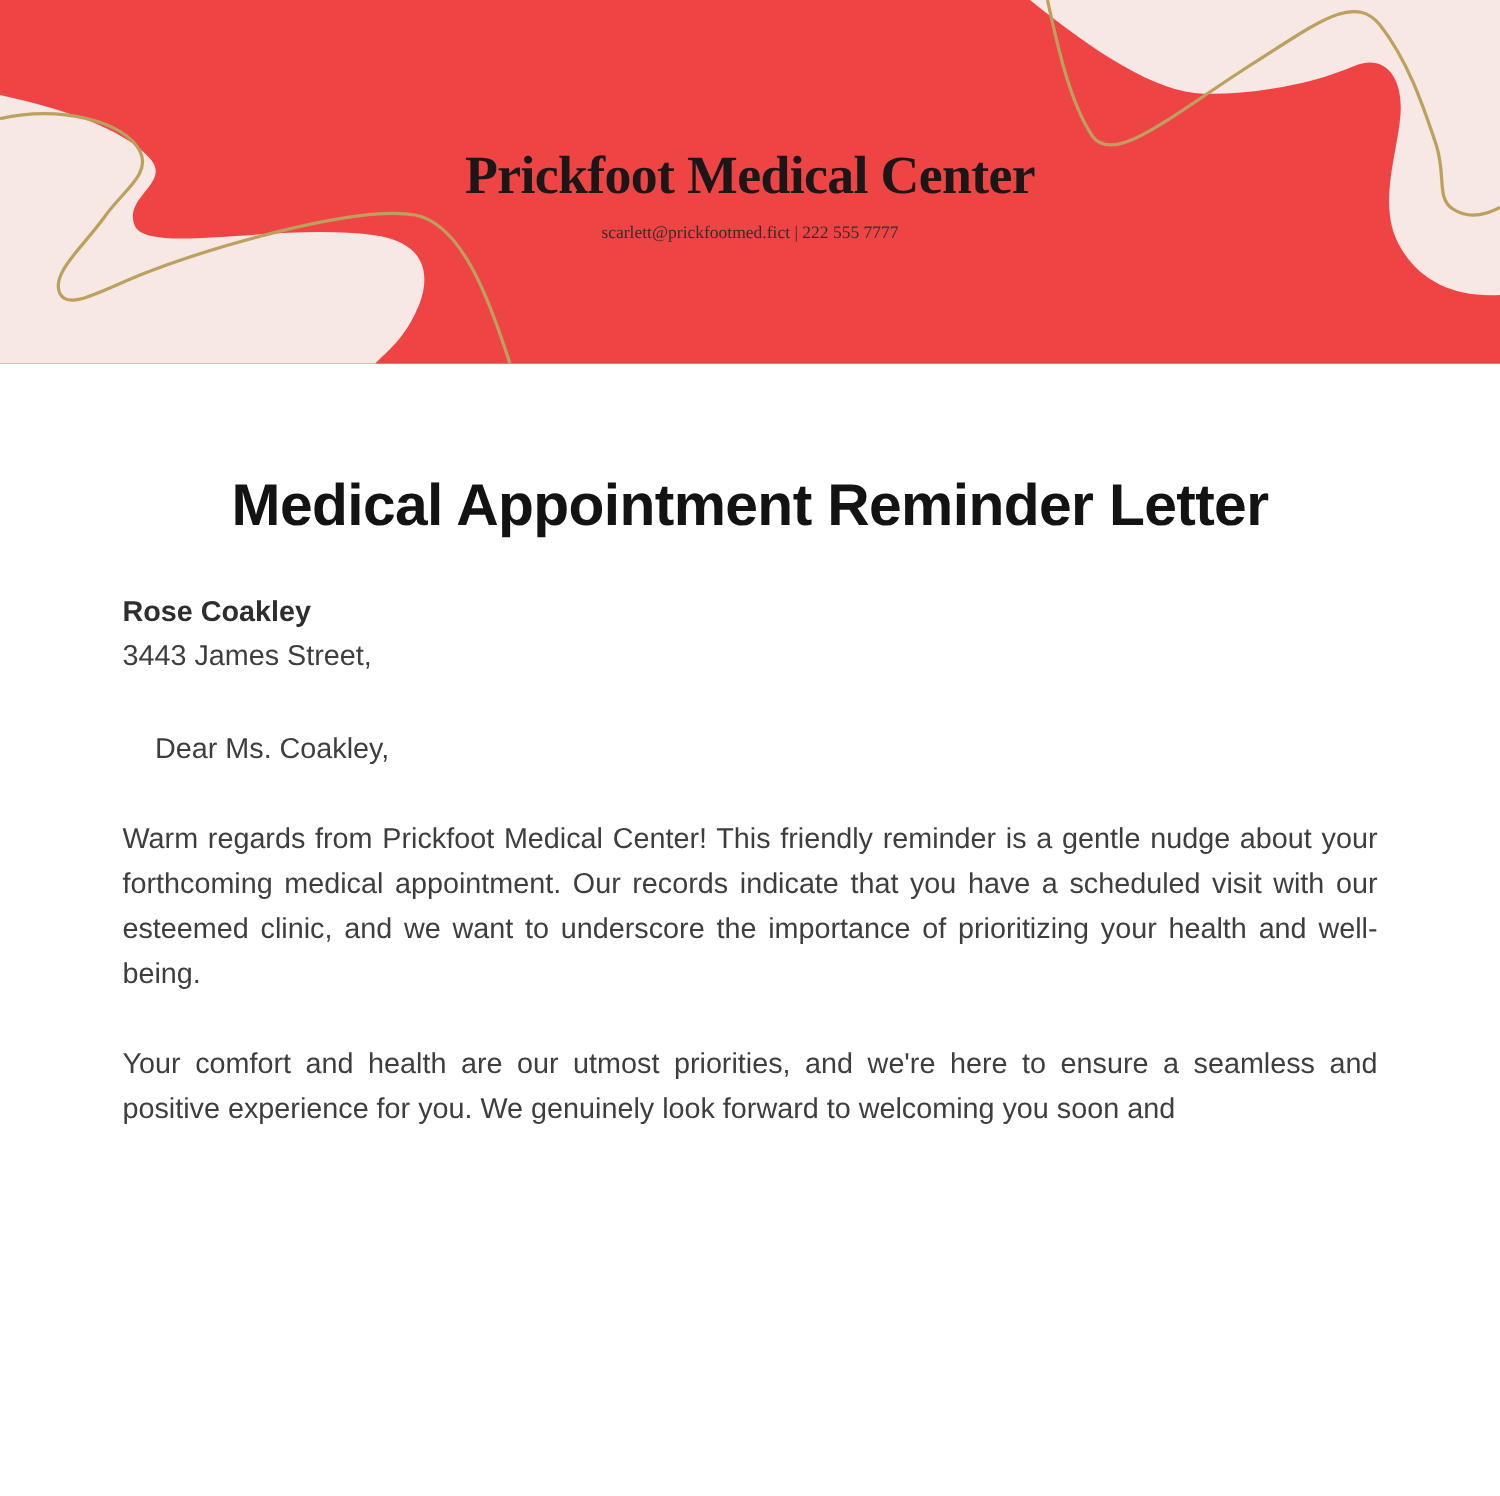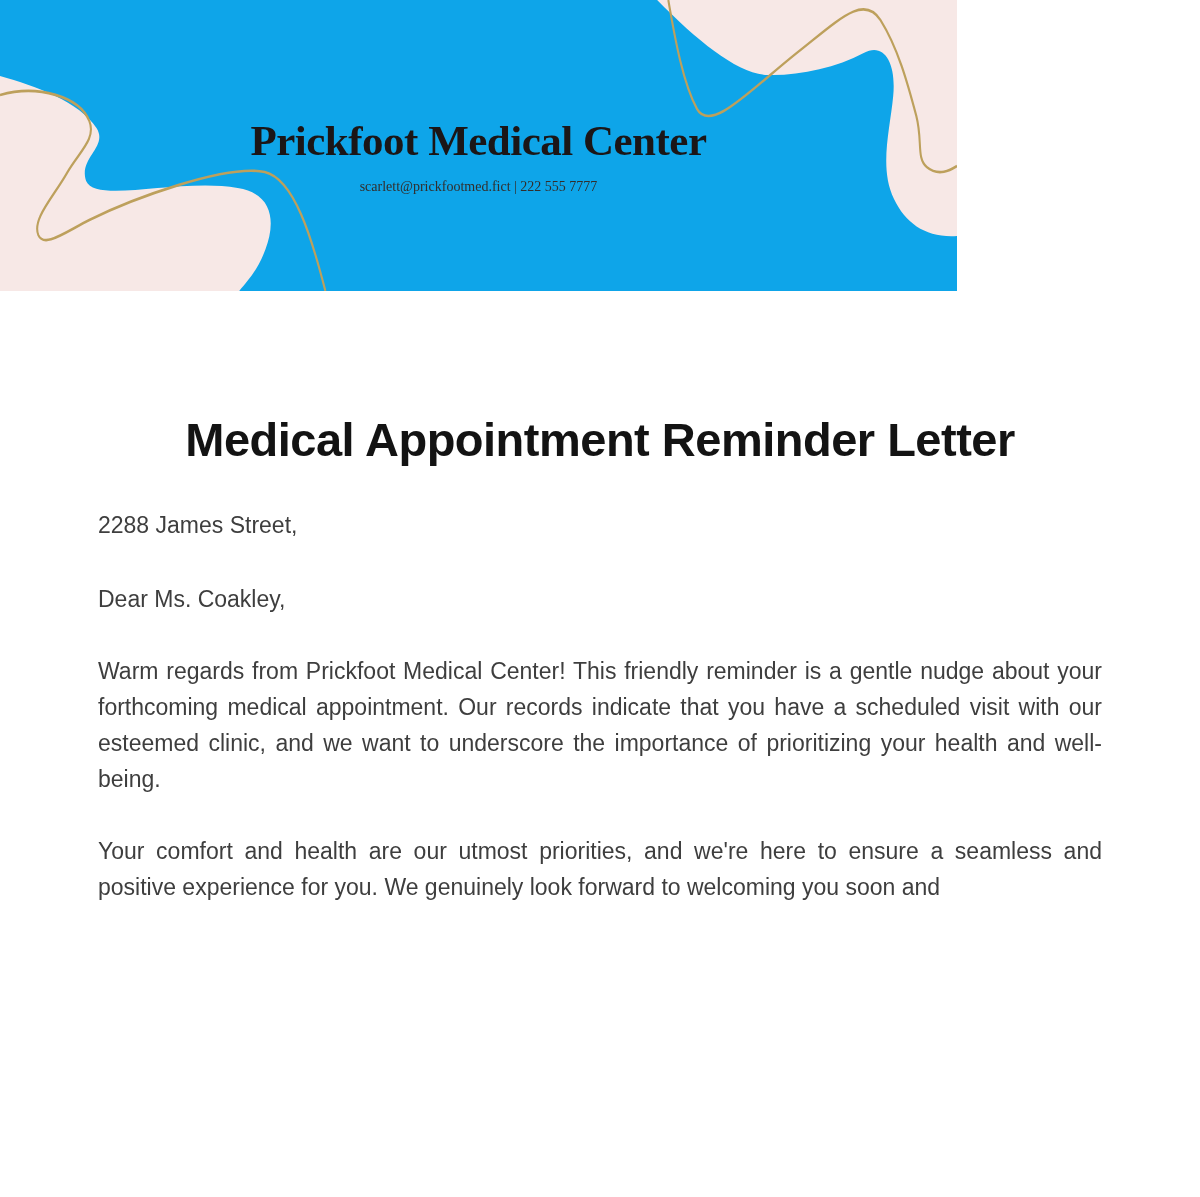--- a/index.html
+++ b/index.html
@@ -10,23 +10,23 @@
       width: 1200px;
       height: 1197px;
       overflow: hidden;
       background: #ffffff;
       font-family: "Liberation Sans", sans-serif;
     }
 
     
     .letterhead {
       position: relative;
-      width: 957px;
+      width: 1200px;
       height: 291px;
-      background: #0ea5e9;
+      background: #ef4444;
       overflow: hidden;
     }
     .letterhead svg {
       position: absolute;
       inset: 0;
       width: 100%;
       height: 100%;
       display: block;
     }
     .head-text {
@@ -55,33 +55,33 @@
     }
 
     
     .doc {
       padding: 0 98px;
       color: #3E3E3E;
       font-size: 23px;
       line-height: 36px;
     }
     .letter-title {
-      margin: 116px 0 0;
+      margin: 80px 0 0;
       text-align: center;
       font-weight: 700;
       font-size: 47px;
       line-height: 65px;
       letter-spacing: -0.5px;
       color: #131313;
       white-space: nowrap;
     }
     .date { margin: 49px 0 0; }
     .recipient { margin-top: 36px; line-height: 35px; }
     .recipient .name { font-weight: 700; color: #2E2E2E; }
-    .salutation { margin-top: 38px; }
+    .salutation { margin-top: 38px; margin-left: 26px; }
     .para { margin: 36px 0 0; text-align: justify; }
   </style>
 </head>
 <body>
 
 <div class="page">
 
   <header class="letterhead">
     <svg viewBox="0 0 1200 291" preserveAspectRatio="none" aria-hidden="true">
 
@@ -123,21 +123,22 @@
       <h1 class="clinic-name">Prickfoot Medical Center</h1>
       <p class="clinic-contact">scarlett@prickfootmed.fict | 222 555 7777</p>
     </div>
   </header>
 
   <main class="doc">
     <h2 class="letter-title">Medical Appointment Reminder Letter</h2>
 
 
     <div class="recipient">
-      <p>2288 James Street,</p>
+      <p class="name">Rose Coakley</p>
+      <p>3443 James Street,</p>
     </div>
 
     <p class="salutation">Dear Ms. Coakley,</p>
 
     <p class="para">Warm regards from Prickfoot Medical Center! This friendly reminder is a gentle nudge about your forthcoming medical appointment. Our records indicate that you have a scheduled visit with our esteemed clinic, and we want to underscore the importance of prioritizing your health and well-being.</p>
 
 
     <p class="para">Your comfort and health are our utmost priorities, and we're here to ensure a seamless and positive experience for you. We genuinely look forward to welcoming you soon and</p>
   </main>
 

